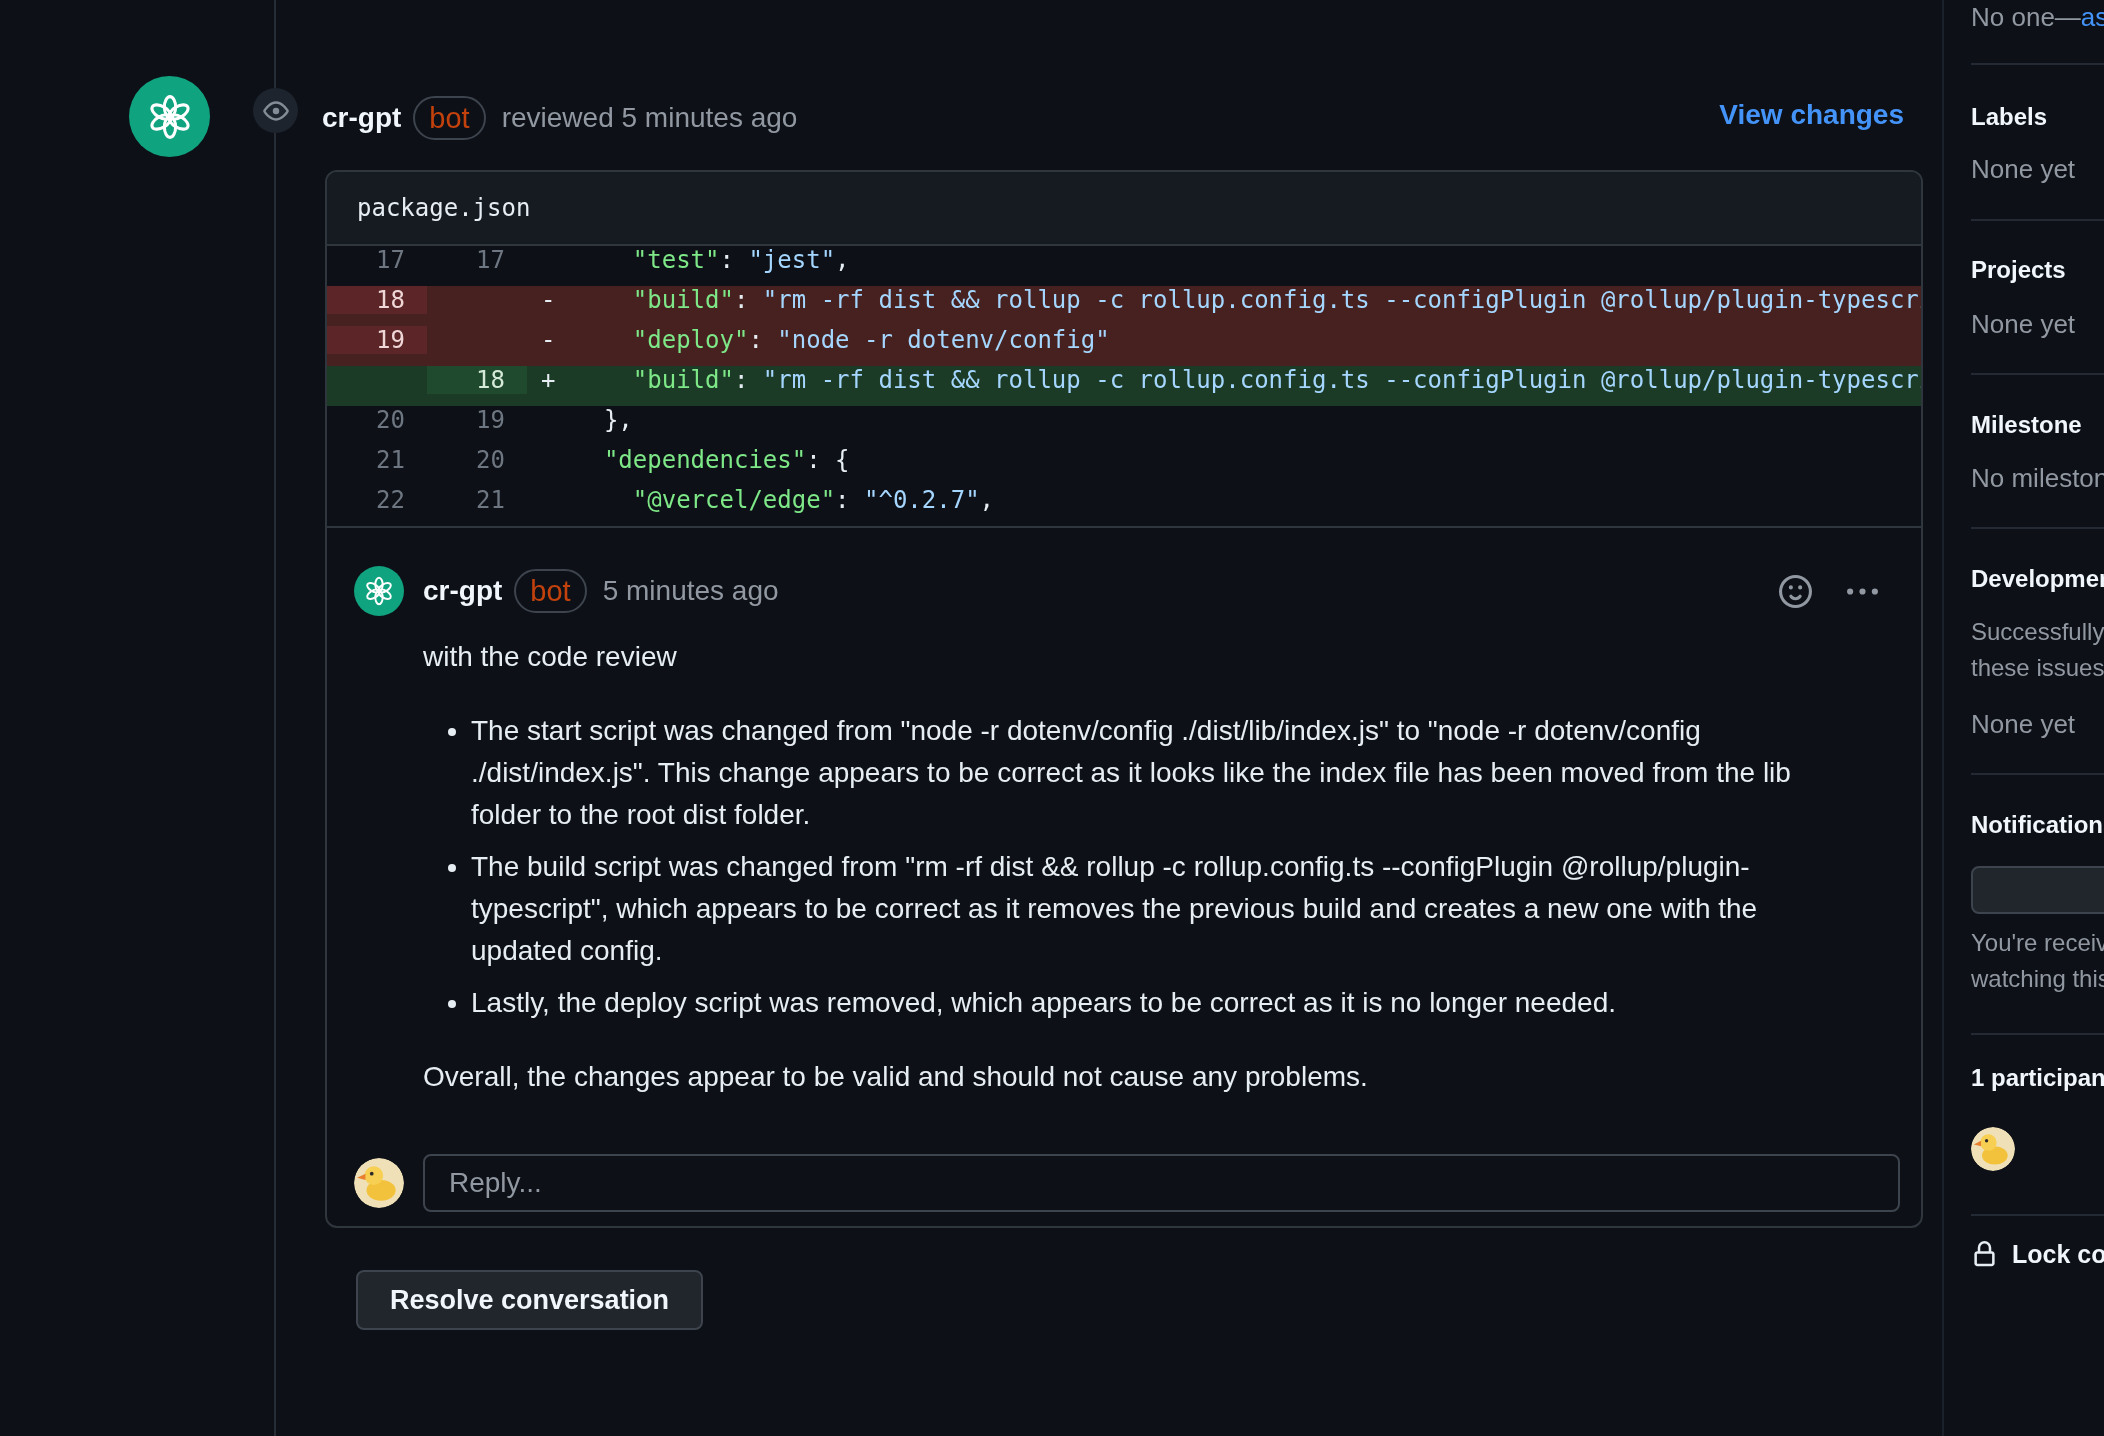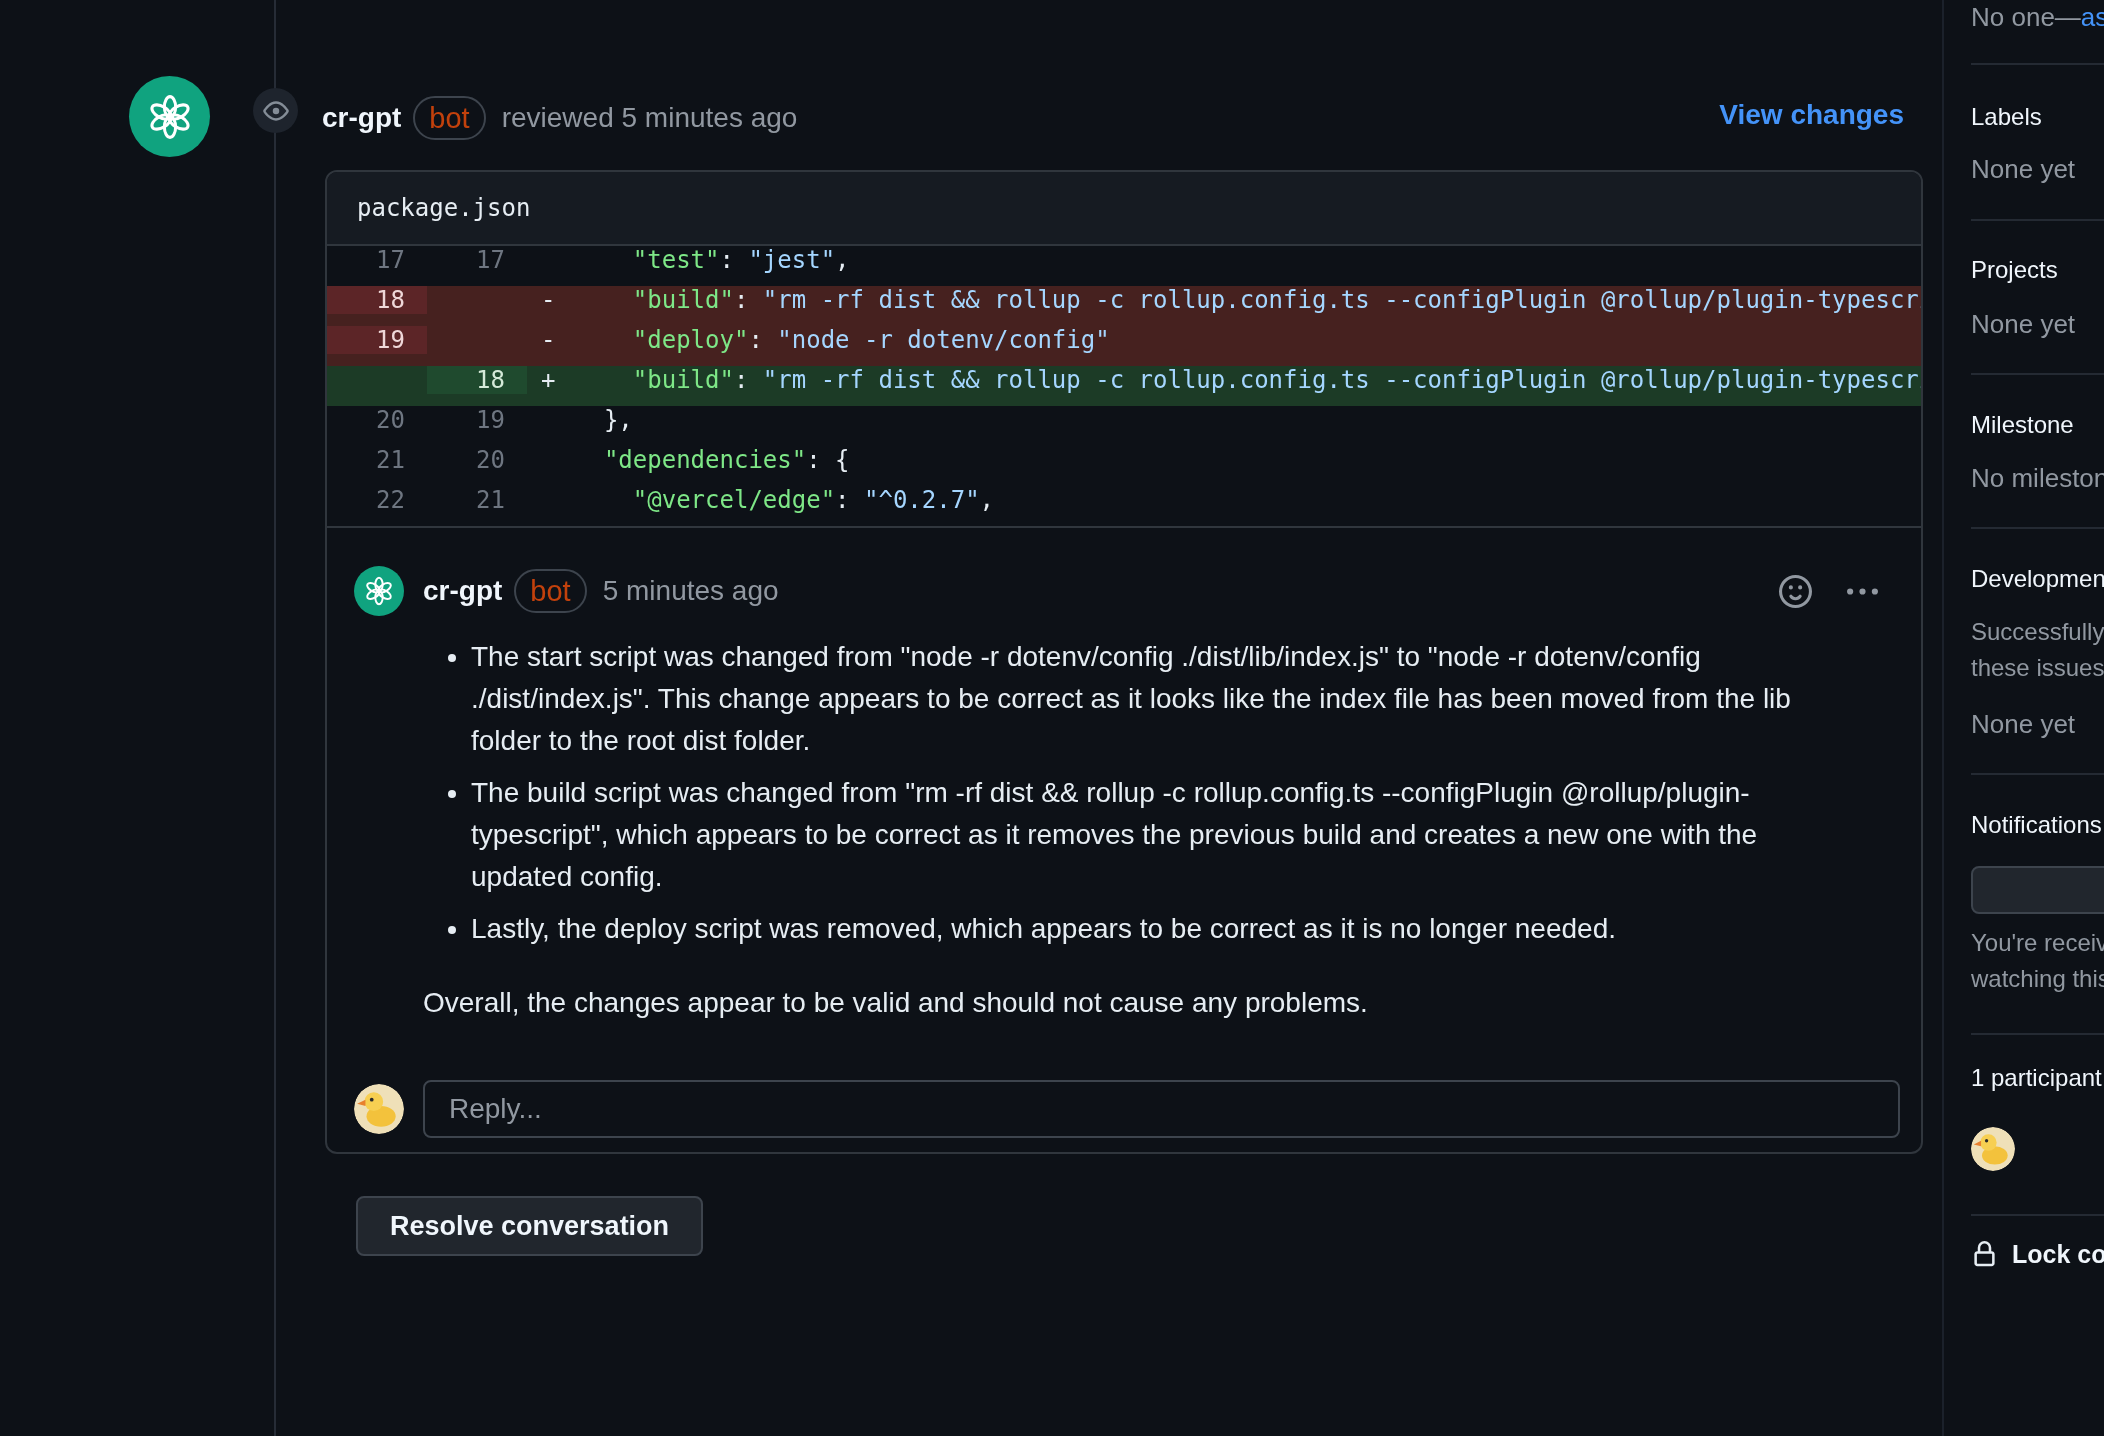--- a/index.html
+++ b/index.html
@@ -47,21 +47,21 @@
   .comment-body p.outro{margin-bottom:0}
   
   .reply-row{display:flex;align-items:center;margin:56px 21px 14px 27px;gap:19px}
   .reply-avatar{width:50px;height:50px;border-radius:50%;overflow:hidden;flex:0 0 50px}
   .reply-input{flex:1;height:58px;background:#0d1117;border:2px solid #3d444d;border-radius:8px;color:#e6edf3;font-size:28px;padding:0 24px;font-family:"Liberation Sans",sans-serif;outline:none}
   .reply-input::placeholder{color:#9198a1}
   .resolve-btn{margin:42px 0 0 31px;height:60px;padding:0 32px;font-size:27px;font-weight:600;color:#f0f6fc;background:#21262d;border:2px solid #3d444d;border-radius:8px;font-family:"Liberation Sans",sans-serif;cursor:pointer}
   
   .sidebar{position:absolute;left:1967px;top:0;width:400px;height:100%}
   .sb-item{position:absolute;left:4px;white-space:nowrap}
-  .sb-head{font-size:24px;font-weight:400;color:#f0f6fc}
+  .sb-head{font-size:24px;font-weight:700;color:#f0f6fc}
   .sb-val{font-size:26px;color:#9198a1}
   .sb-note{font-size:24px;color:#9198a1;line-height:36px}
   .sb-div{position:absolute;left:4px;width:300px;border-top:2px solid #242a33}
   .sb-link{color:#4493f8;text-decoration:none}
   .sb-btn{position:absolute;left:4px;width:290px;height:48px;background:#21262d;border:2px solid #3d444d;border-radius:8px;cursor:pointer}
   .sb-avatar{position:absolute;left:4px;width:44px;height:44px;border-radius:50%;overflow:hidden;cursor:pointer}
   .lock-row{display:flex;align-items:center;gap:14px;font-size:25px;font-weight:600;color:#f0f6fc;cursor:pointer}
 </style>
 </head>
 <body>
@@ -165,20 +165,21 @@
         </svg>
       </button>
       <button class="icon-btn kebab">
         <svg viewBox="0 0 16 16" width="33" height="33" fill="#9198a1">
           <path d="M8 9.5a1.5 1.5 0 100-3 1.5 1.5 0 000 3zM2 9.5a1.5 1.5 0 100-3 1.5 1.5 0 000 3zm12 0a1.5 1.5 0 100-3 1.5 1.5 0 000 3z"></path>
         </svg>
       </button>
     </div>
 
     <div class="comment-body">
+      <p>with the code review</p>
       <ul>
           <li>The start script was changed from "node -r dotenv/config ./dist/lib/index.js" to "node -r dotenv/config ./dist/index.js". This change appears to be correct as it looks like the index file has been moved from the lib folder to the root dist folder.</li>
           <li>The build script was changed from "rm -rf dist &amp;&amp; rollup -c rollup.config.ts --configPlugin @rollup/plugin-typescript", which appears to be correct as it removes the previous build and creates a new one with the updated config.</li>
           <li>Lastly, the deploy script was removed, which appears to be correct as it is no longer needed.</li>
         </ul>
       <p class="outro">Overall, the changes appear to be valid and should not cause any problems.</p>
     </div>
 
     <div class="reply-row">
       <span class="reply-avatar">

